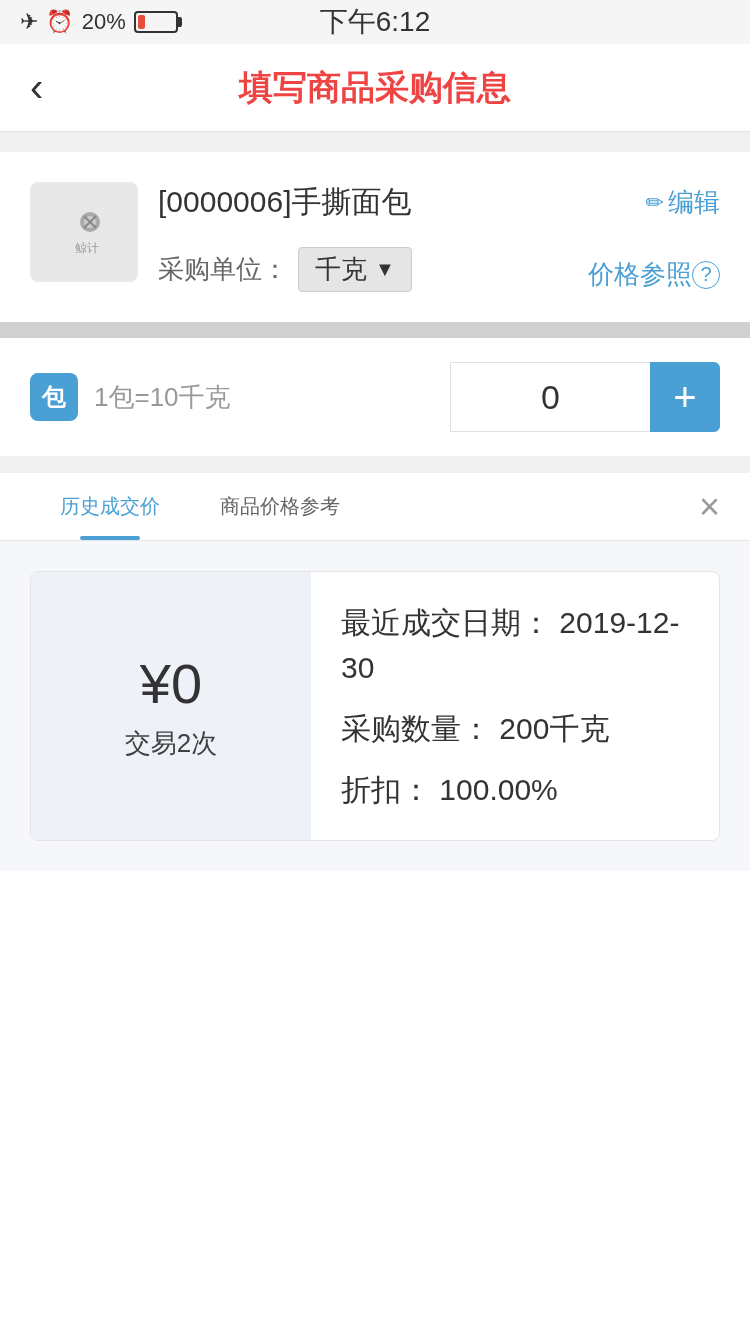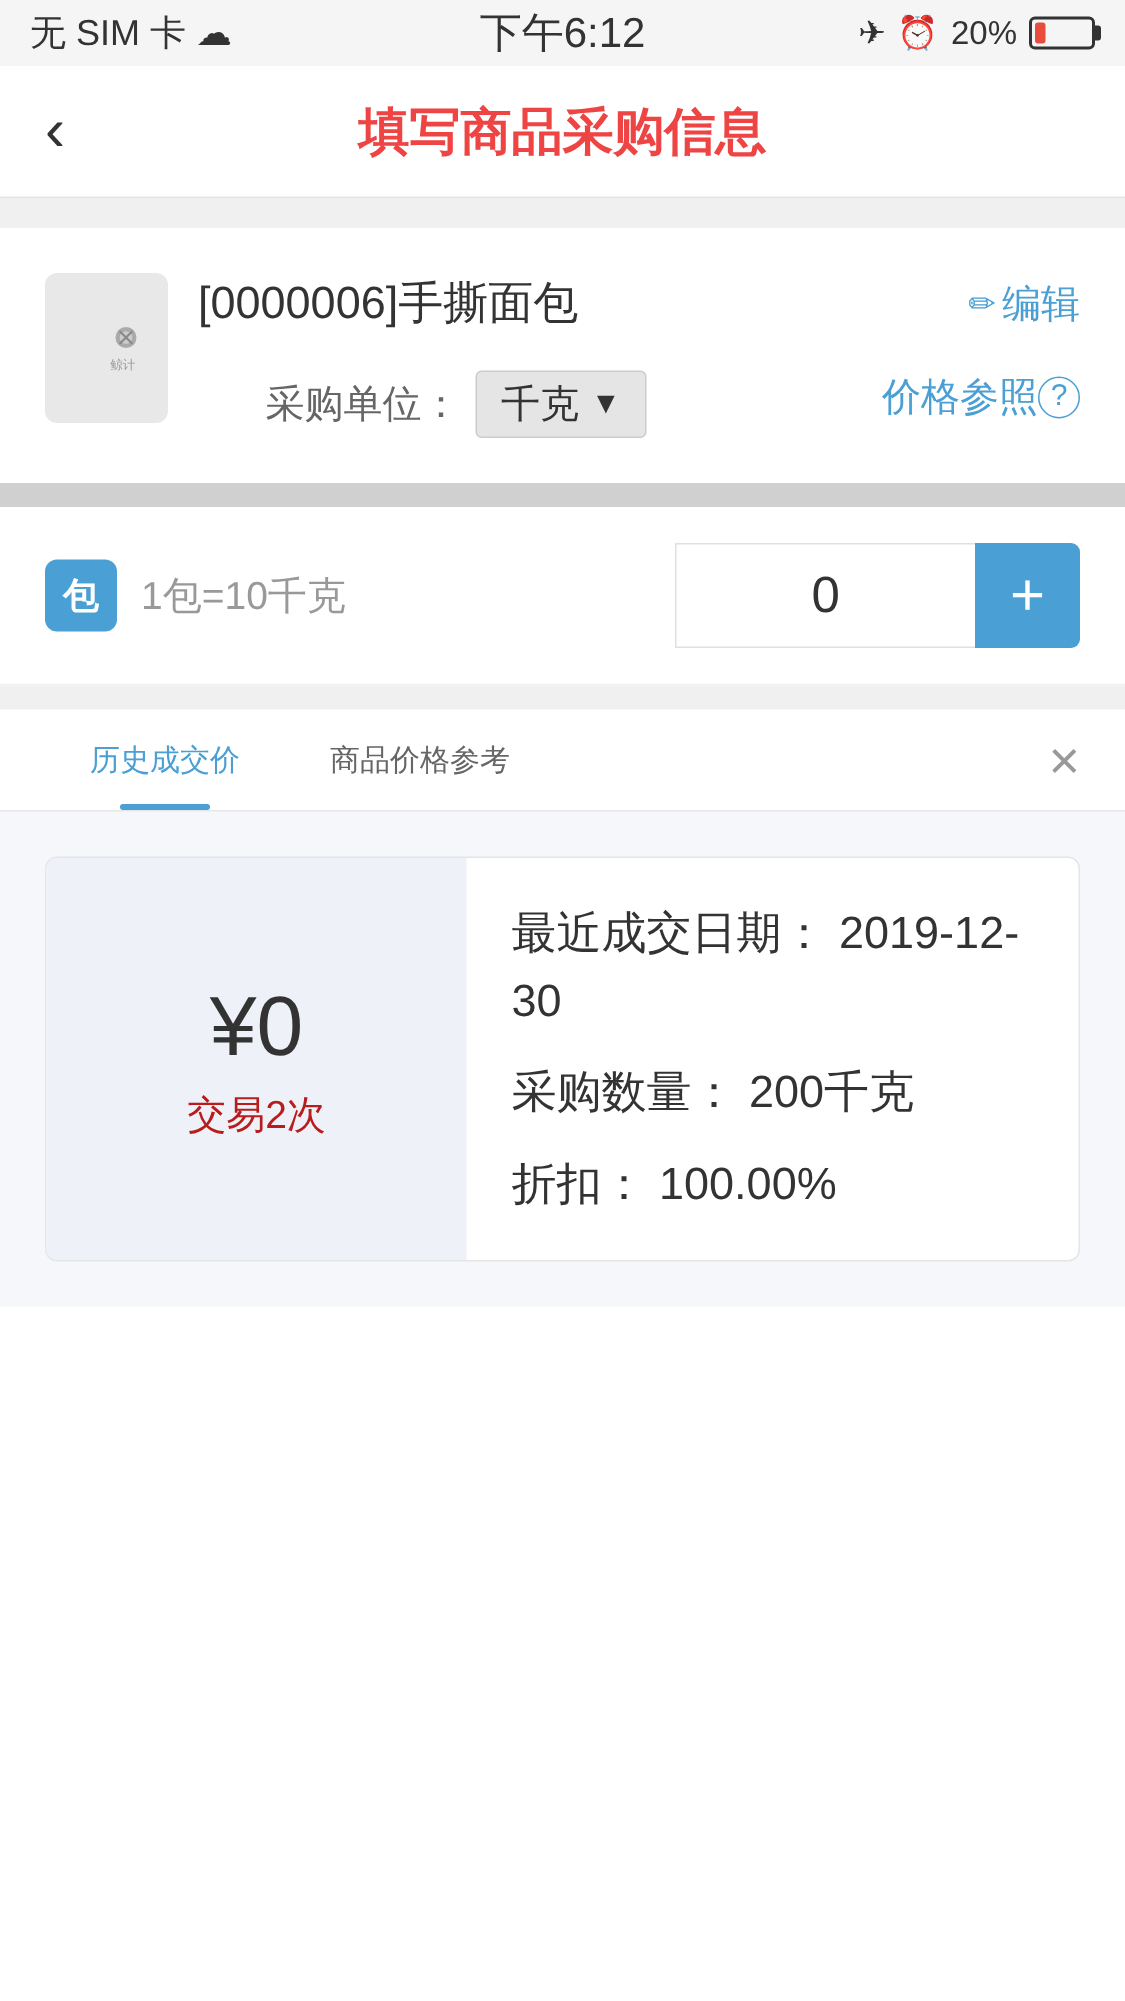--- a/index.html
+++ b/index.html
@@ -102,21 +102,21 @@
     .product-section {
       background: #fff;
       margin-top: 20px;
       padding: 30px;
       display: flex;
       align-items: flex-start;
       gap: 20px;
       min-height: 160px;
     }
     .product-thumbnail {
-      width: 82px;
+      width: 108px;
       height: 100px;
       background: #e8e8e8;
       border-radius: 8px;
       display: flex;
       align-items: center;
       justify-content: flex-start;
       flex-shrink: 0;
       color: #999;
       font-size: 40px;
       padding-left: 40px;
@@ -138,22 +138,21 @@
     .edit-link {
       color: #4a9fd4;
       font-size: 26px;
       display: flex;
       align-items: center;
       gap: 4px;
     }
     .product-unit-row {
       display: flex;
       justify-content: space-between;
-      align-items: flex-start;
-      margin-left: 45px;
+      align-items: flex-end;
     }
     .unit-label {
       font-size: 26px;
       color: #666;
       display: flex;
       align-items: center;
       gap: 10px;
     }
     .unit-select {
       border: 1px solid #ccc;
@@ -309,21 +308,21 @@
       flex-shrink: 0;
     }
     .price-amount {
       font-size: 56px;
       color: #333;
       font-weight: 400;
       margin-bottom: 10px;
     }
     .price-count {
       font-size: 26px;
-      color: #b91c1c;
+      color: #404040;
     }
     .price-right-panel {
       flex: 1;
       padding: 28px 30px;
       display: flex;
       flex-direction: column;
       gap: 16px;
     }
     .price-detail-row {
       font-size: 30px;
@@ -334,23 +333,20 @@
     
     .page-rest {
       min-height: 600px;
       background: #fff;
     }
   </style>
 </head>
 <body>
 
 <div class="status-bar">
-  <div class="status-left">
-    <span>无 SIM 卡 ☁</span>
-  </div>
   <span class="status-center">下午6:12</span>
   <div class="status-right">
     <span style="font-size:22px;">✈</span>
     <span style="font-size:22px;">⏰</span>
     <span>20%</span>
     <div class="battery-icon">
       <div class="battery-fill"></div>
     </div>
   </div>
 </div>

